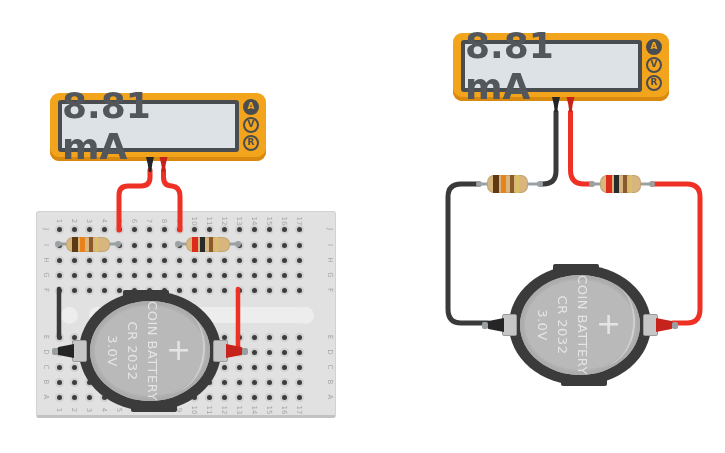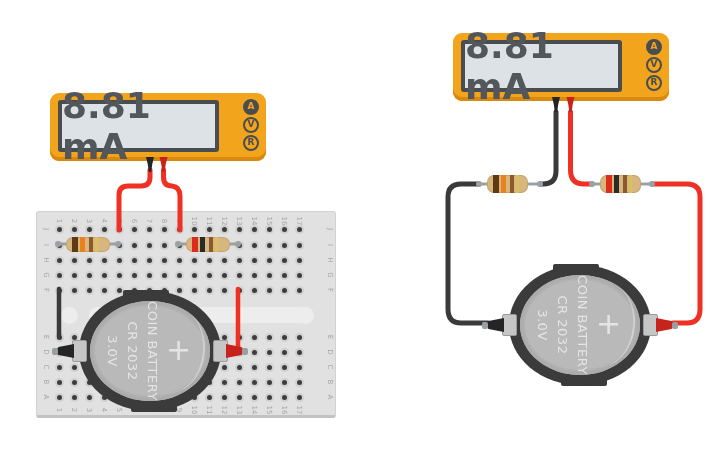--- a/index.html
+++ b/index.html
@@ -20,21 +20,21 @@
   .channel-strip{position:absolute;left:52px;top:95px;width:220px;height:16px;background:var(--channel);border-radius:8px;}
   .channel-dot{position:absolute;width:17px;height:17px;border-radius:50%;background:var(--channel);top:95px;}
   .hole{position:absolute;width:5px;height:5px;border-radius:50%;background:var(--holeDark);
         box-shadow:0 0 0 2px var(--holeRing);}
   .bblabel{position:absolute;font-size:7px;color:var(--labelGrey);
            transform:translate(-50%,-50%) rotate(90deg);white-space:nowrap;}
 
   
   .meter{position:absolute;width:216px;height:68px;background:var(--meterBody);border-radius:9px;
          box-shadow:inset 0 -4px 0 var(--meterEdge);}
-  .lcd{position:absolute;left:8px;top:7px;width:161px;height:52px;background:var(--lcdBg);
+  .lcd{position:absolute;left:8px;top:7px;width:181px;height:52px;background:var(--lcdBg);
        border:4px solid var(--lcdFrame);border-radius:3px;box-sizing:border-box;
        display:flex;align-items:center;justify-content:flex-end;padding-right:10px;}
   .lcd span{font-weight:bold;font-size:36px;color:var(--lcdText);letter-spacing:0px;}
   .mbtn{position:absolute;right:7px;width:16px;height:16px;border-radius:50%;
         border:2px solid var(--btnDark);color:var(--btnDark);box-sizing:border-box;
         font-size:9px;font-weight:bold;line-height:11px;text-align:center;}
   .mbtn.selected{background:var(--btnDark);color:var(--meterBody);}
   .b1{top:6px}.b2{top:24px}.b3{top:42px}
   .probe{position:absolute;top:64px;width:10px;height:15px;
          clip-path:polygon(10% 0,90% 0,72% 50%,62% 100%,38% 100%,28% 50%);}

